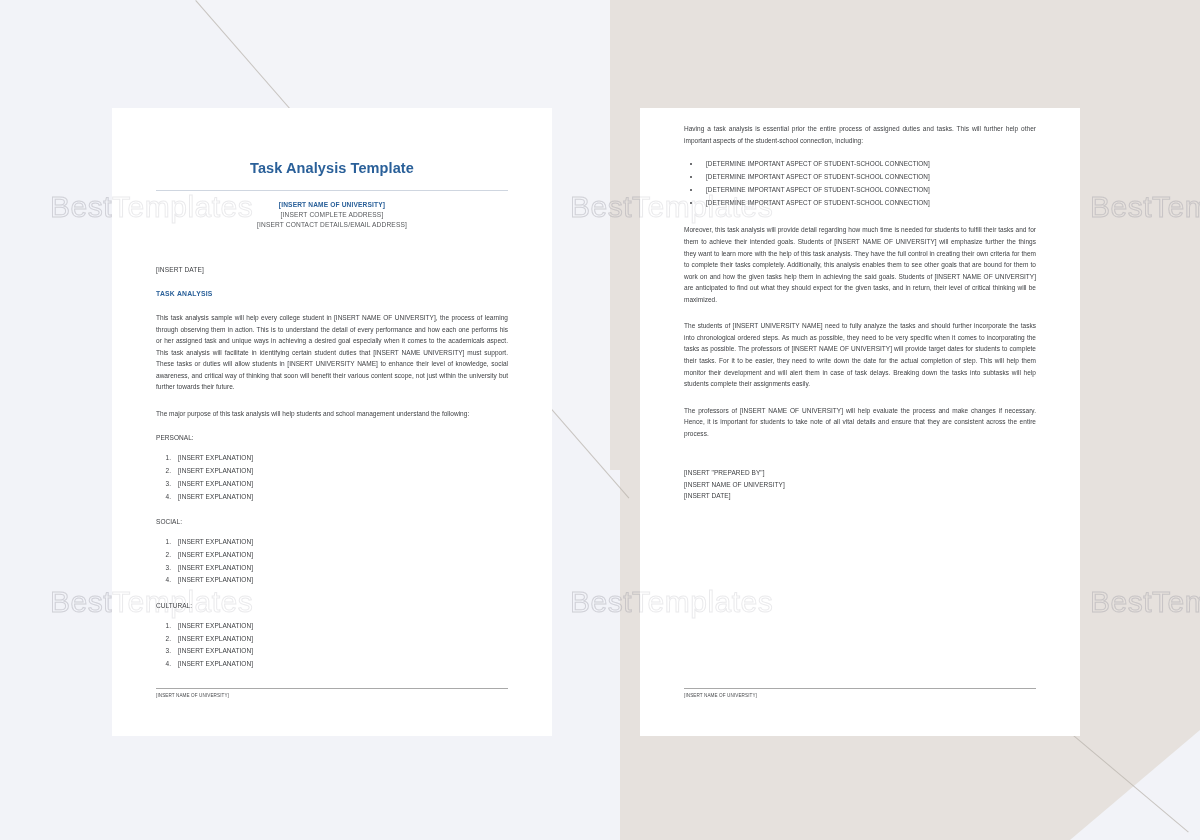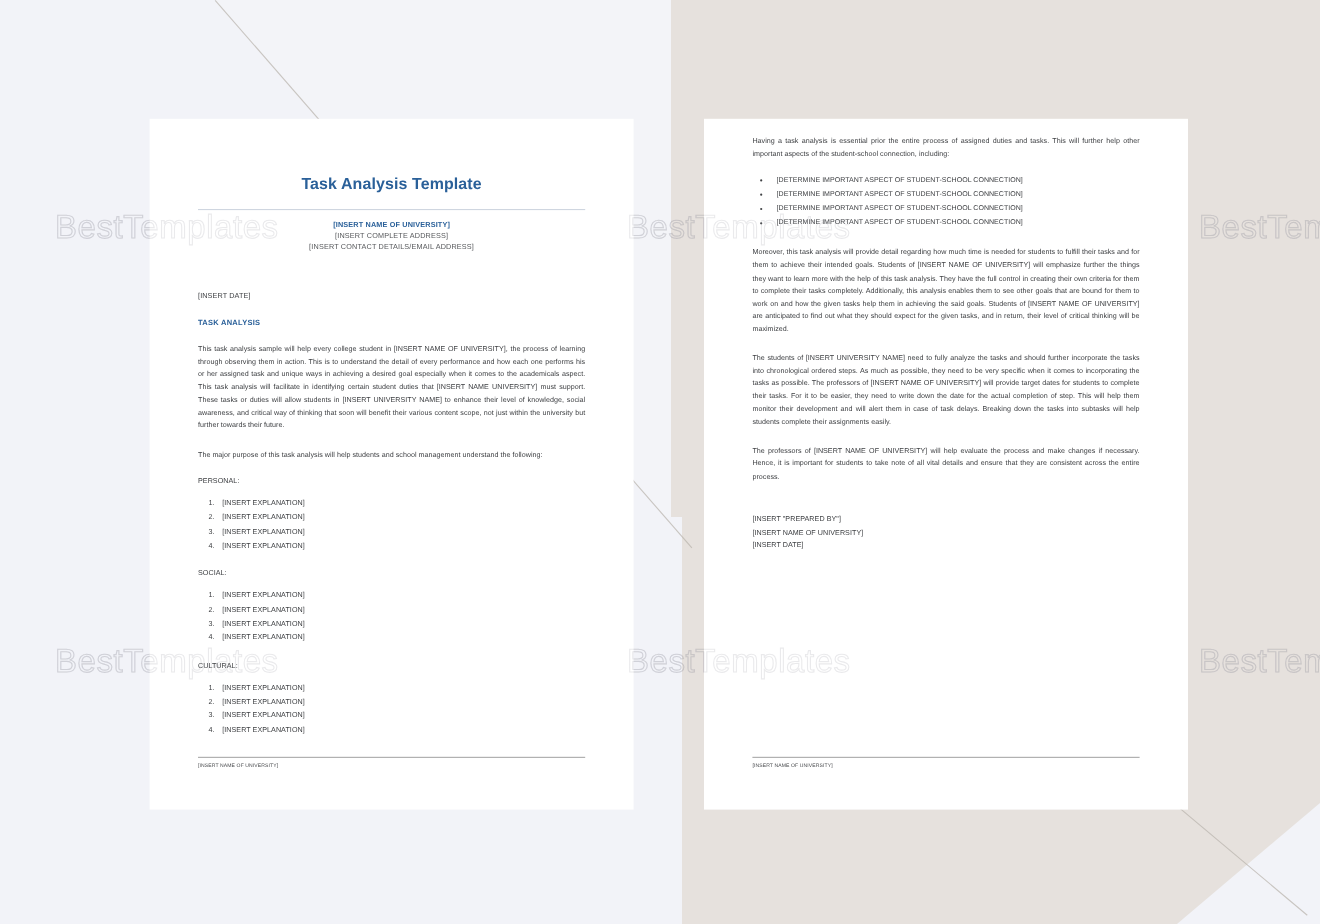--- a/index.html
+++ b/index.html
@@ -80,21 +80,21 @@
   }
 
   
   .page {
     position: absolute;
     background: #ffffff;
     box-shadow: 0 0 0 0 rgba(0,0,0,0);
     z-index: 20;
     overflow: hidden;
   }
-  #page-1 { left: 136px; top: 108px; width: 440px; height: 628px; }
+  #page-1 { left: 112px; top: 108px; width: 440px; height: 628px; }
   #page-2 { left: 640px; top: 108px; width: 440px; height: 628px; }
 
   .page-inner {
     position: absolute;
     left: 44px;
     right: 44px;
     top: 0;
     bottom: 0;
   }
 

